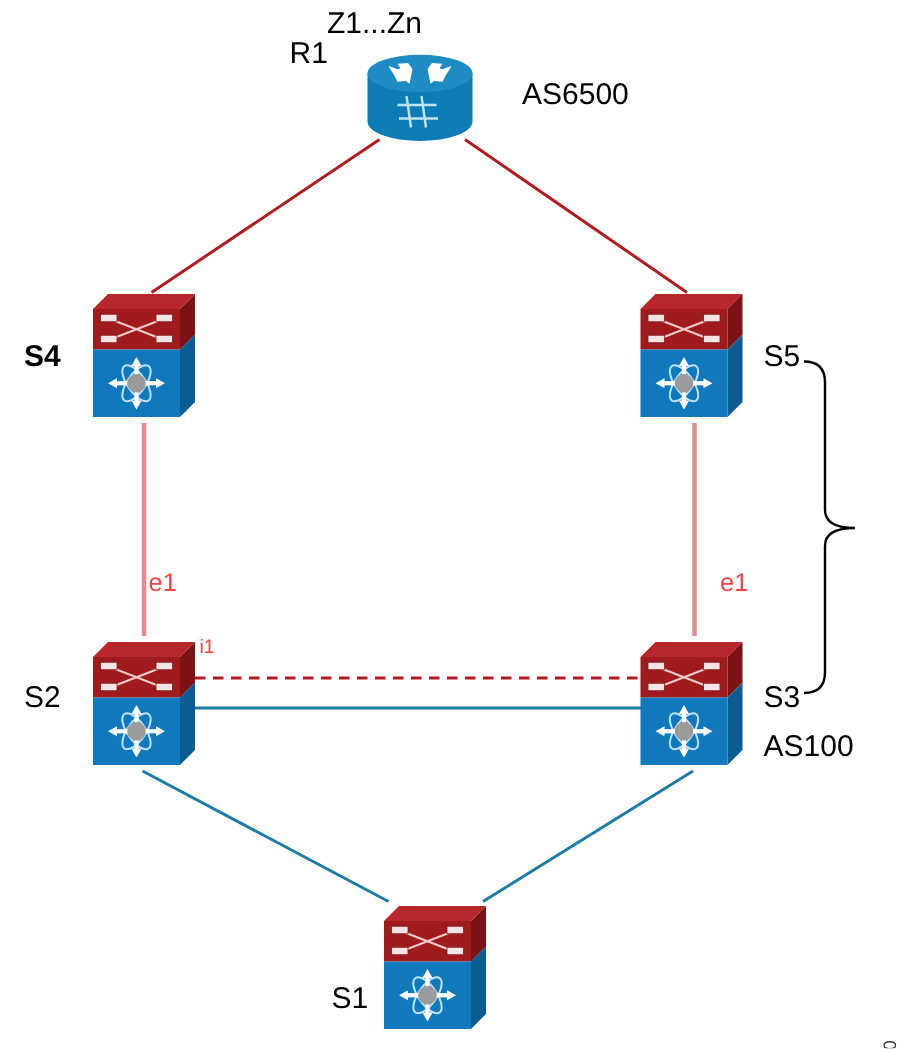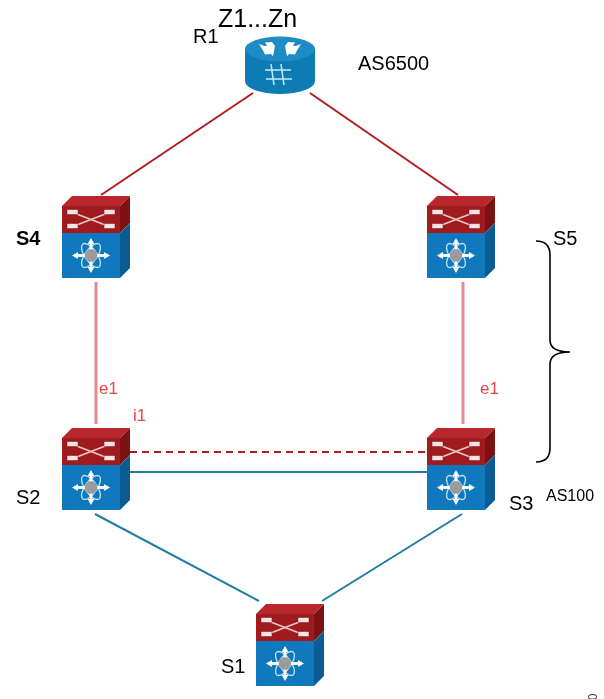--- a/index.html
+++ b/index.html
@@ -134,27 +134,27 @@
         <use href="#sym-switch" x="424" y="190" width="74" height="92"></use>
         <use href="#sym-switch" x="59" y="422" width="74" height="92"></use>
         <use href="#sym-switch" x="424" y="422" width="74" height="92"></use>
         <use href="#sym-switch" x="253" y="598" width="74" height="92"></use>
       </g>
   </svg>
 
   <div id="labels-layer">
       <div class="node-label" style="left: 193px; top: 26px; text-align: center;">R1</div>
       <div class="node-label" style="left: 16px; top: 228px; font-weight: bold;">S4</div>
-      <div class="node-label" style="left: 509px; top: 228px; margin-left: 44px;">S5</div>
-      <div class="node-label" style="left: 16px; top: 455px; margin-top: 32px;">S2</div>
-      <div class="node-label" style="left: 509px; top: 455px; margin-top: 38px;">S3</div>
+      <div class="node-label" style="left: 509px; top: 228px;">S5</div>
+      <div class="node-label" style="left: 16px; top: 455px;">S2</div>
+      <div class="node-label" style="left: 509px; top: 455px;">S3</div>
       <div class="node-label" style="left: 221px; top: 656px;">S1</div>
-      <div class="node-label" style="left: 218px; top: 6px; font-size: 25px;">Z1...Zn</div>
-      <div class="node-label" style="left: 358px; top: 53px; font-size: 20px;">AS6500</div>
-      <div class="node-label" style="left: 509px; top: 488px; font-size: 16px; margin-left: 37px;">AS100</div>
+      <div class="node-label" style="left: 218px; top: 6px; font-size: 20px;">Z1...Zn</div>
+      <div class="node-label" style="left: 348px; top: 53px; font-size: 20px;">AS6500</div>
+      <div class="node-label" style="left: 509px; top: 488px; font-size: 20px;">AS100</div>
       <div class="link-label" style="left: 99px; top: 380px; font-size: 17px;">e1</div>
       <div class="link-label" style="left: 480px; top: 380px; font-size: 17px;">e1</div>
-      <div class="link-label" style="left: 133px; top: 407px; font-size: 17px;">i1</div>
+      <div class="link-label" style="left: 133px; top: 424px; font-size: 13px;">i1</div>
     </div>
 
   <div id="doc-id">353580</div>
 
 </div>
 
 </body></html>

